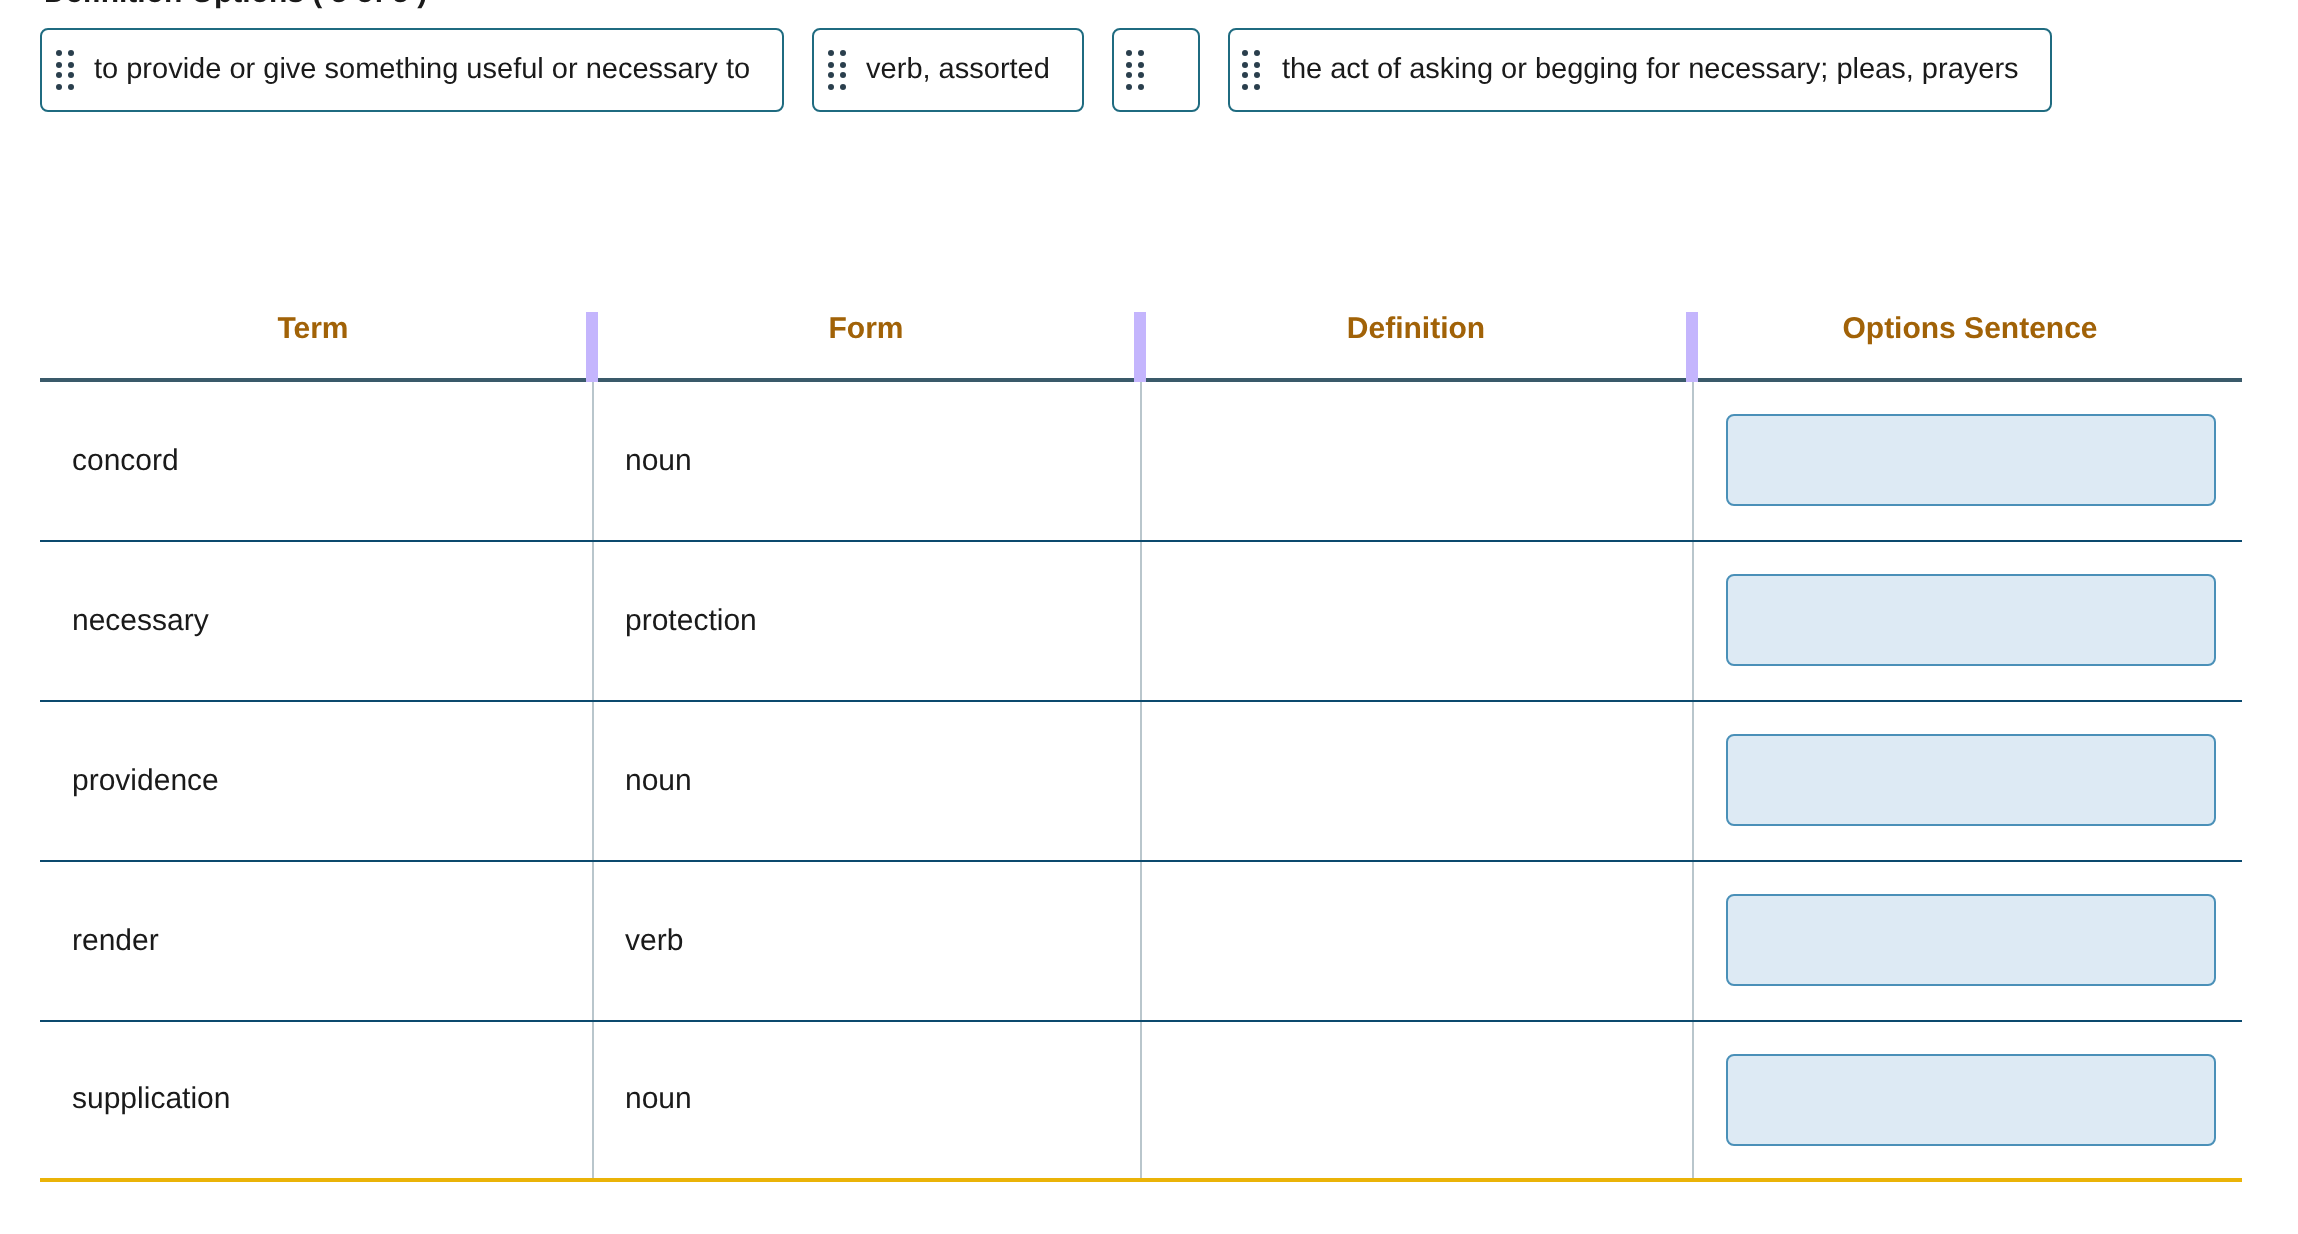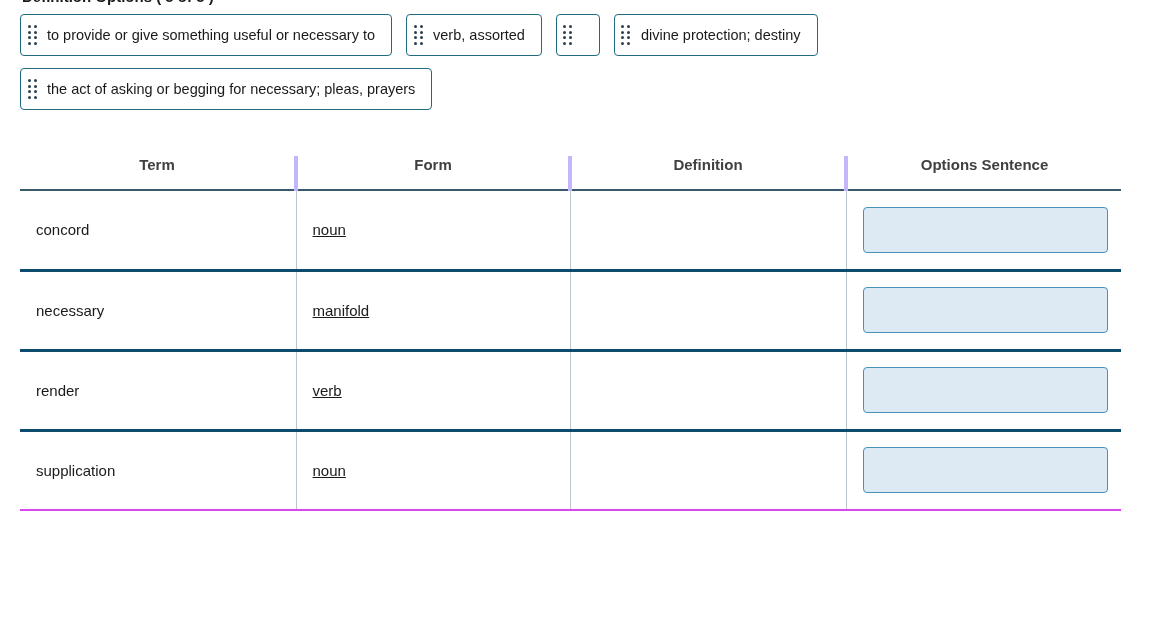--- a/index.html
+++ b/index.html
@@ -98,45 +98,44 @@
   }
 
   table.vocab col.c-term { width: 276px; }
   table.vocab col.c-form { width: 274px; }
   table.vocab col.c-def  { width: 276px; }
   table.vocab col.c-sent { width: 275px; }
 
   table.vocab thead th {
     font-size: 15px;
     font-weight: bold;
-    color: #404040;
+    color: #a16207;
     text-align: center;
     padding: 0 0 16px 0;
     border-bottom: 2px solid #3a5a6a;
     vertical-align: bottom;
   }
   table.vocab thead th.sep {
-    border-left: 4px solid #c4b5fd;
+    border-left: 6px solid #c4b5fd;
   }
 
   table.vocab tbody td {
     height: 80px;
-    border-bottom: 3px solid #0c4a6e;
+    border-bottom: 1px solid #0c4a6e;
     vertical-align: middle;
     font-size: 15px;
     color: #1a1a1a;
     padding: 0 16px;
     box-sizing: border-box;
   }
   table.vocab tbody td.sep {
     border-left: 1px solid #b9c6cc;
-    text-decoration: underline;
   }
   table.vocab tbody tr:last-child td {
-    border-bottom: 2px solid #d946ef;
+    border-bottom: 2px solid #eab308;
   }
 
   td.cell-term { padding-left: 16px; }
   td.cell-form { padding-left: 17px; }
   td.cell-def  { padding-left: 16px; }
   td.cell-sent { padding: 0 15px; }
 
   .dropzone {
     width: 245px;
     height: 46px;
@@ -196,35 +195,20 @@
             <i></i>
             <i></i>
             <i></i>
             <i></i>
             <i></i>
             <i></i>
           </span>
       </span>
     </div>
 
-    <div class="option-chip">
-      <span class="drag-handle">
-        <span class="drag-dots">
-            <i></i>
-            <i></i>
-            <i></i>
-            <i></i>
-            <i></i>
-            <i></i>
-            <i></i>
-            <i></i>
-          </span>
-      </span>
-      <span class="option-text">divine protection; destiny</span>
-    </div>
 
     <div class="option-chip">
       <span class="drag-handle">
         <span class="drag-dots">
             <i></i>
             <i></i>
             <i></i>
             <i></i>
             <i></i>
             <i></i>
@@ -259,27 +243,35 @@
           <td class="cell-term">concord</td>
           <td class="cell-form sep">noun</td>
           <td class="cell-def sep"></td>
           <td class="cell-sent sep">
             <div class="dropzone"></div>
           </td>
         </tr>
 
         <tr>
           <td class="cell-term">necessary</td>
-          <td class="cell-form sep">manifold</td>
-          <td class="cell-def sep"></td>
-          <td class="cell-sent sep">
-            <div class="dropzone"></div>
-          </td>
-        </tr>
-
+          <td class="cell-form sep">protection</td>
+          <td class="cell-def sep"></td>
+          <td class="cell-sent sep">
+            <div class="dropzone"></div>
+          </td>
+        </tr>
+
+        <tr>
+          <td class="cell-term">providence</td>
+          <td class="cell-form sep">noun</td>
+          <td class="cell-def sep"></td>
+          <td class="cell-sent sep">
+            <div class="dropzone"></div>
+          </td>
+        </tr>
 
         <tr>
           <td class="cell-term">render</td>
           <td class="cell-form sep">verb</td>
           <td class="cell-def sep"></td>
           <td class="cell-sent sep">
             <div class="dropzone"></div>
           </td>
         </tr>
 

